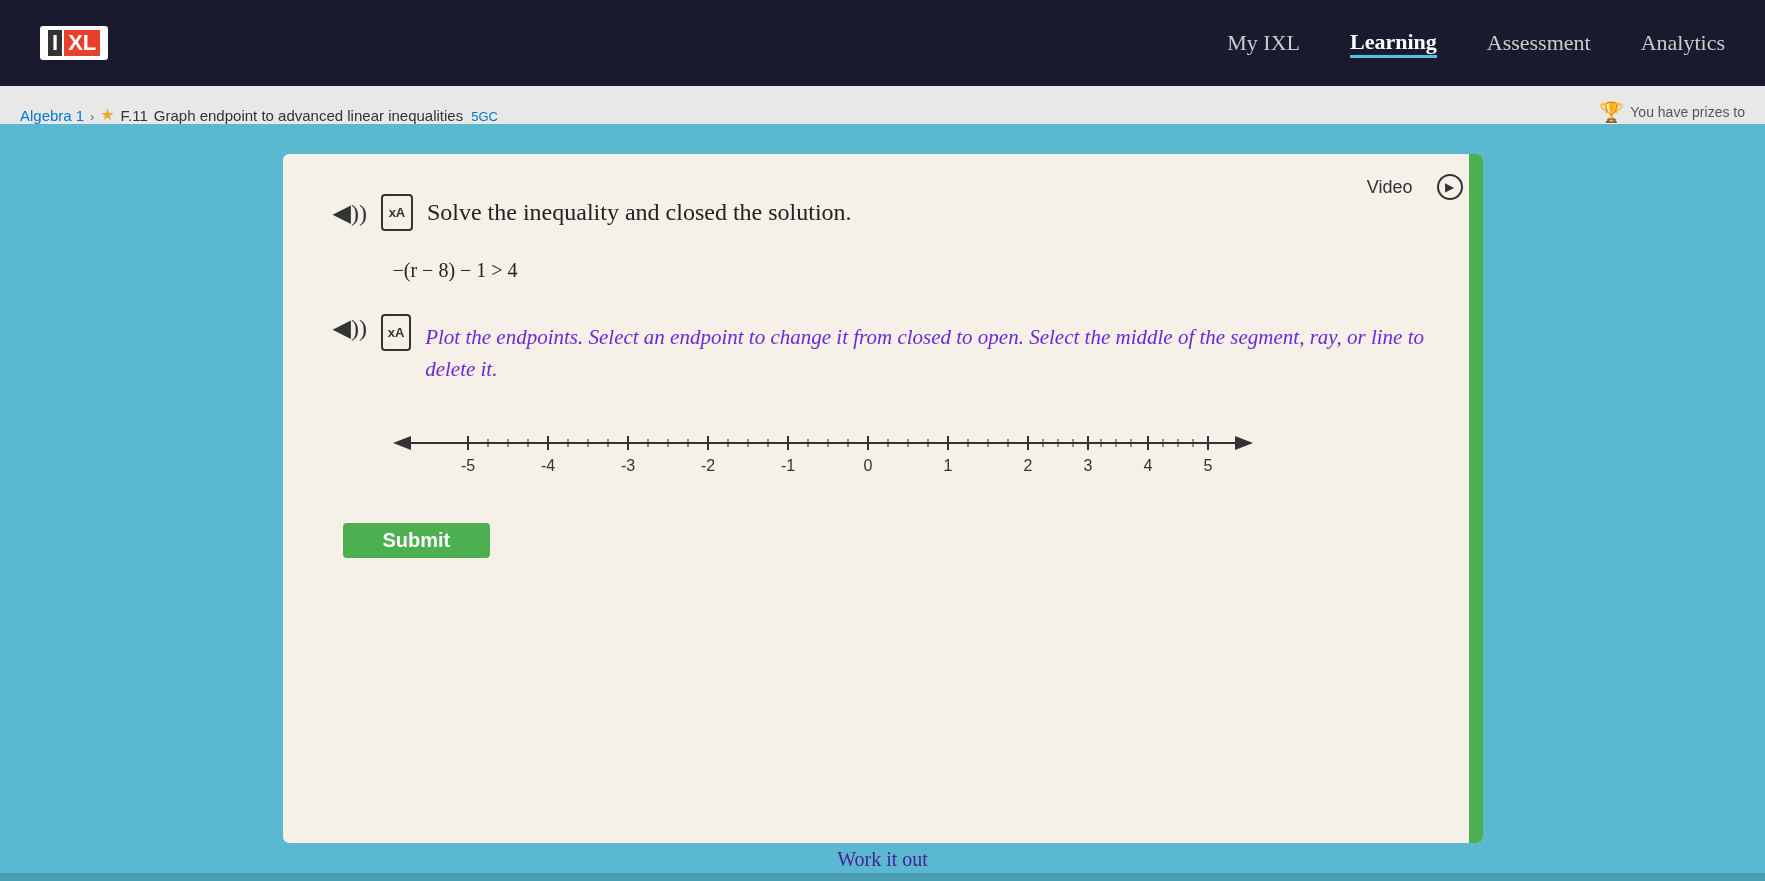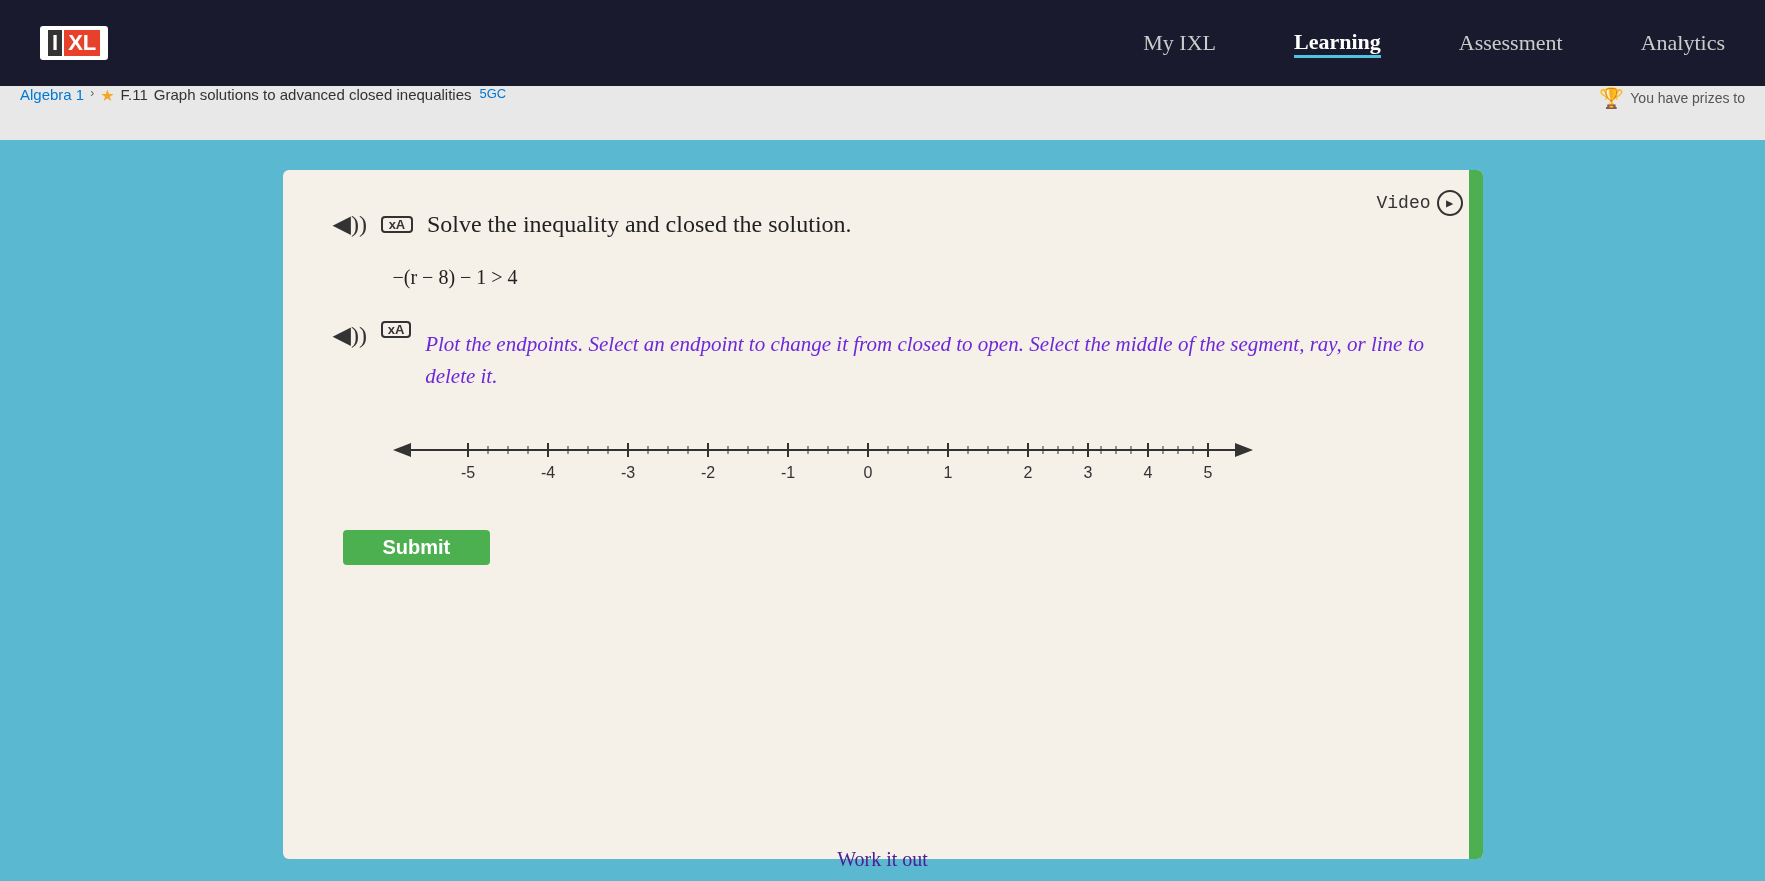--- a/index.html
+++ b/index.html
@@ -49,34 +49,33 @@
       gap: 50px;
       margin-left: auto;
       align-items: center;
     }
     .nav-link {
       color: #ccc;
       font-size: 22px;
       font-family: Georgia, serif;
       cursor: pointer;
       text-decoration: none;
-      margin-left: 28px;
     }
     .nav-link.active {
       color: #fff;
       font-weight: bold;
       border-bottom: 3px solid #4fc3e0;
     }
 
     
     .breadcrumb-bar {
       background: #e8e8e8;
-      height: 54px;
-      display: flex;
-      align-items: flex-start;
+      height: 38px;
+      display: flex;
+      align-items: flex-end;
       padding: 0 20px;
       font-family: Arial, sans-serif;
       font-size: 15px;
       color: #333;
       gap: 6px;
     }
     .breadcrumb-link {
       color: #0078d4;
       cursor: pointer;
     }
@@ -125,25 +124,25 @@
       margin: 0 20px;
     }
 
     
     .video-btn {
       position: absolute;
       top: 20px;
       right: 20px;
       display: flex;
       align-items: center;
-      gap: 6px;
+      gap: 24px;
       font-size: 18px;
       color: #333;
       cursor: pointer;
-      font-family: Liberation Mono, monospace;
+      font-family: Liberation Sans, sans-serif;
     }
     .video-circle {
       width: 26px;
       height: 26px;
       border-radius: 50%;
       border: 2px solid #333;
       display: flex;
       align-items: center;
       justify-content: center;
       font-size: 12px;
@@ -165,21 +164,21 @@
       gap: 14px;
       margin-bottom: 28px;
     }
     .speaker-icon {
       font-size: 24px;
       color: #333;
       cursor: pointer;
     }
     .translate-icon {
       width: 32px;
-      height: 17px;
+      height: 37px;
       border: 2px solid #333;
       border-radius: 4px;
       display: flex;
       align-items: center;
       justify-content: center;
       font-size: 13px;
       font-weight: bold;
       color: #333;
       cursor: pointer;
       font-family: Arial, sans-serif;
@@ -269,21 +268,21 @@
     <a class="nav-link">Assessment</a>
     <a class="nav-link">Analytics</a>
   </div>
 </nav>
 
 <div class="breadcrumb-bar">
   <span class="breadcrumb-link">Algebra 1</span>
   <span class="breadcrumb-chevron">›</span>
   <span class="breadcrumb-star">★</span>
   <span>F.11</span>
-  <span>Graph solutions to advanced closed inequalities</span>
+  <span>Graph endpoint to advanced linear inequalities</span>
   <span class="breadcrumb-code">5GC</span>
   <div class="prizes-area">
     <span class="trophy-icon">🏆</span>
     <span>You have prizes to</span>
   </div>
 </div>
 
 <div class="content-area">
   <div class="card">
 

